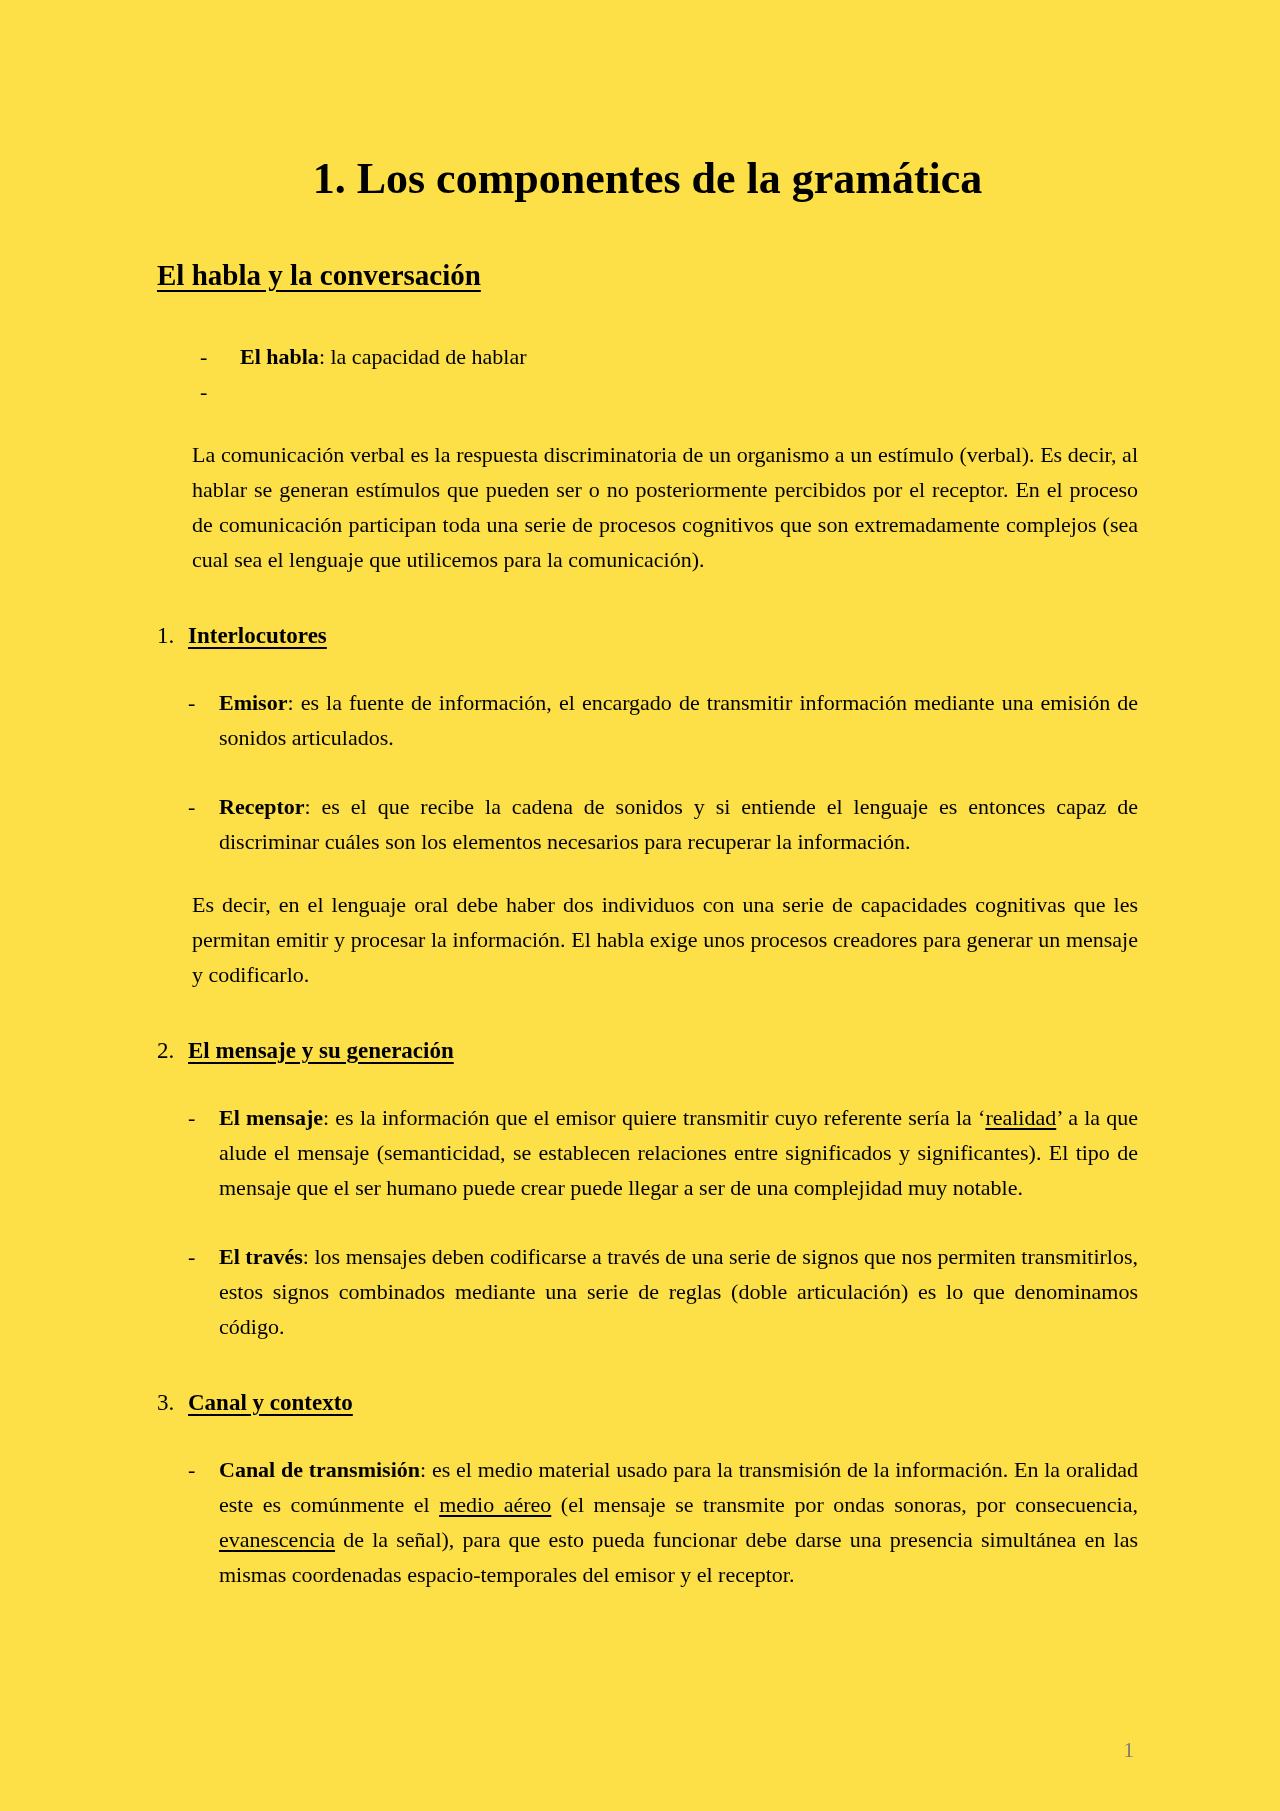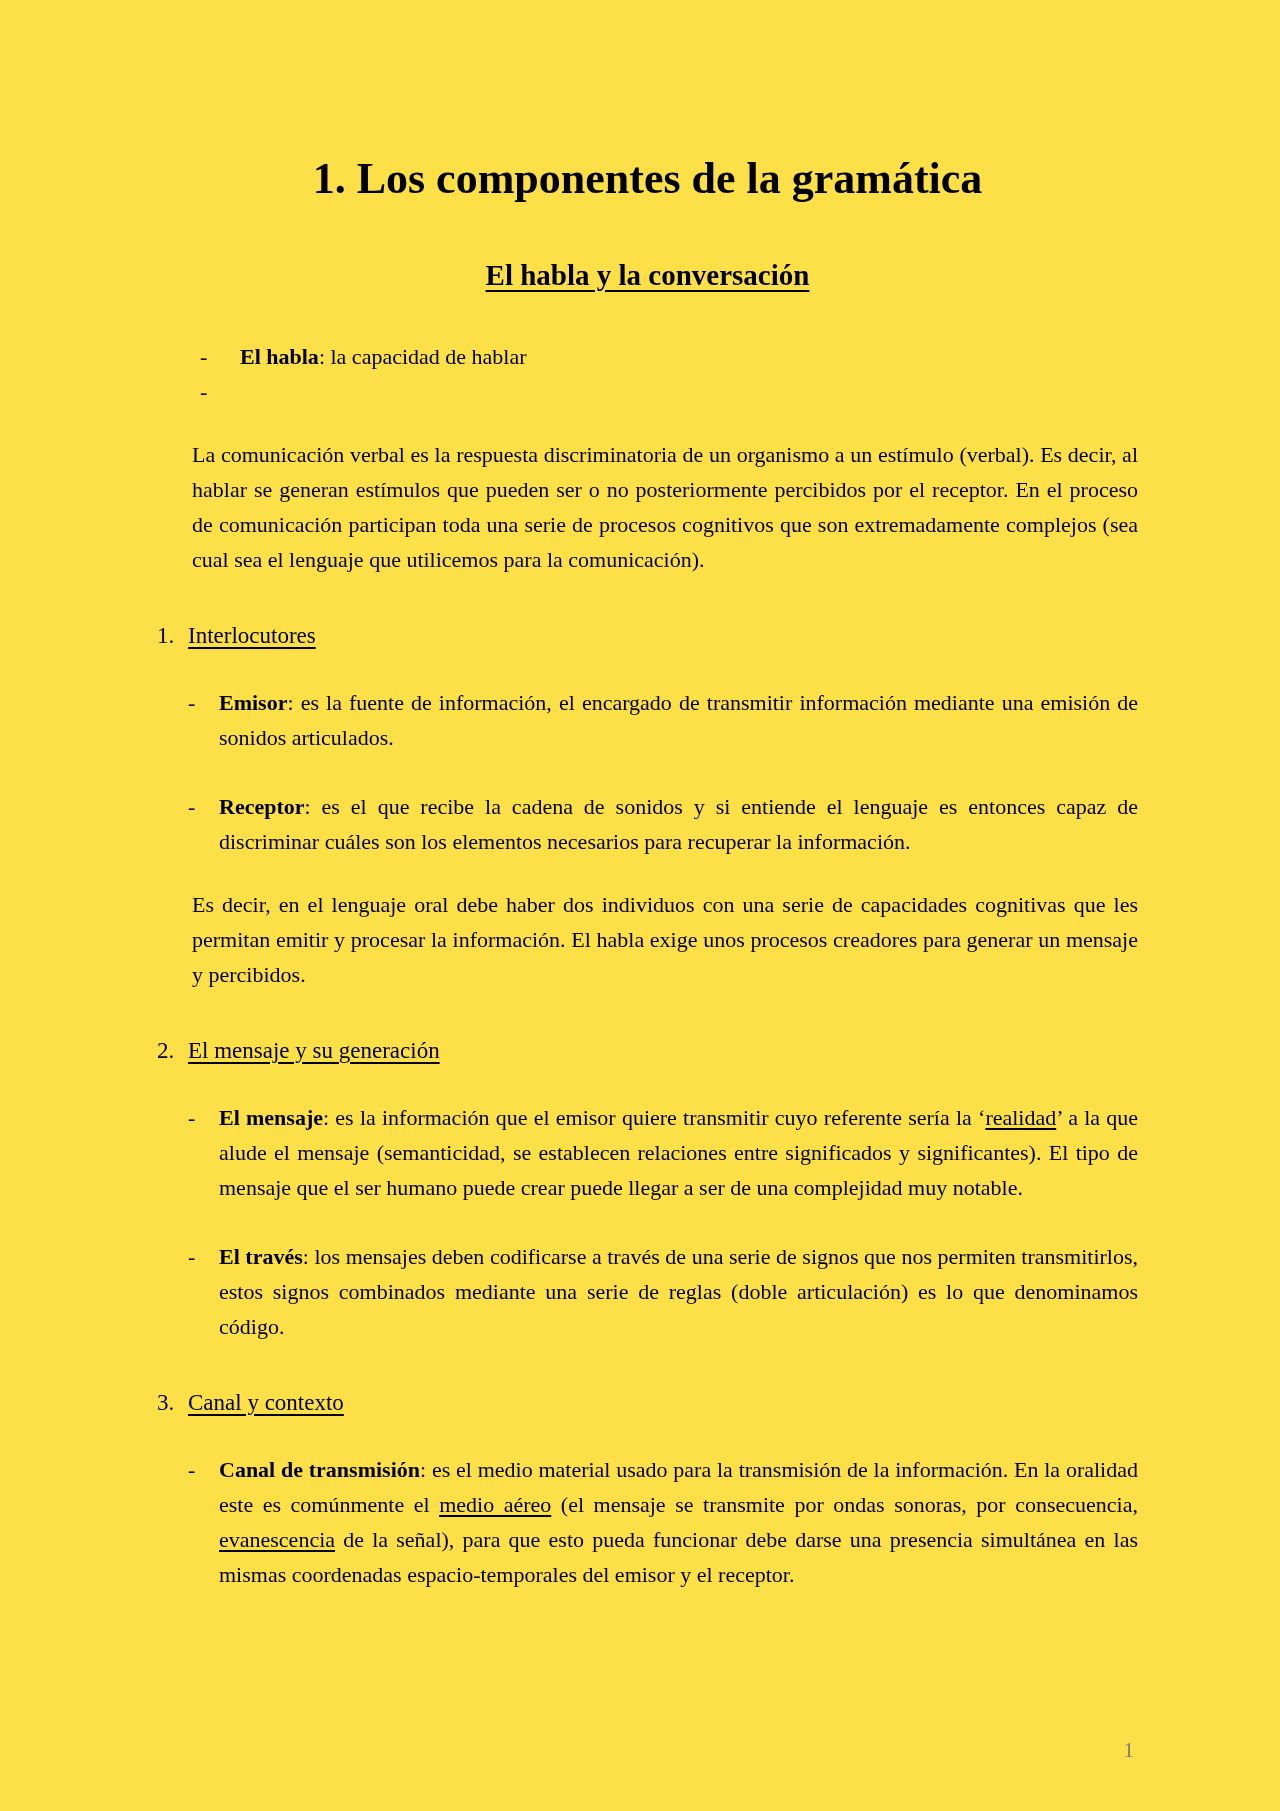--- a/index.html
+++ b/index.html
@@ -21,41 +21,40 @@
     text-align: center;
     line-height: 1.3;
   }
   .main-heading {
     margin-top: 50px;
     font-size: 29px;
     font-weight: bold;
     text-decoration: underline;
     text-underline-offset: 5px;
     line-height: 1.3;
-    text-align: center;
   }
   .body-text { font-size: 22px; line-height: 35px; }
   .def-list { margin-top: 44px; list-style: none; }
   .def-item { display: flex; margin-left: 43px; }
   .def-item .dash { width: 40px; flex: 0 0 40px; }
   .term { font-weight: bold; text-align: right; }
   .para {
     margin-left: 35px;
     margin-top: 28px;
     text-align: justify;
   }
   .section-heading {
     margin-top: 44px;
     font-size: 23px;
     line-height: 1.3;
     display: flex;
   }
   .sec-num { width: 31px; flex: 0 0 31px; }
   .sec-title {
-    font-weight: normal;
+    font-weight: bold;
     text-decoration: underline;
     text-underline-offset: 4px;
   }
   .bullet {
     display: flex;
     margin-left: 31px;
     margin-top: 34px;
   }
   .bullet .dash { width: 31px; flex: 0 0 31px; }
   .bullet .bullet-text { flex: 1 1 auto; text-align: justify; }
@@ -97,21 +96,21 @@
   <div class="bullet body-text">
     <span class="dash">-</span>
     <div class="bullet-text"><span class="term">Emisor</span><span>: es la fuente de información, el encargado de transmitir información mediante una emisión de sonidos articulados.</span></div>
   </div>
 
   <div class="bullet body-text">
     <span class="dash">-</span>
     <div class="bullet-text"><span class="term">Receptor</span><span>: es el que recibe la cadena de sonidos y si entiende el lenguaje es entonces capaz de discriminar cuáles son los elementos necesarios para recuperar la información.</span></div>
   </div>
 
-  <p class="para body-text">Es decir, en el lenguaje oral debe haber dos individuos con una serie de capacidades cognitivas que les permitan emitir y procesar la información. El habla exige unos procesos creadores para generar un mensaje y percibidos.</p>
+  <p class="para body-text">Es decir, en el lenguaje oral debe haber dos individuos con una serie de capacidades cognitivas que les permitan emitir y procesar la información. El habla exige unos procesos creadores para generar un mensaje y codificarlo.</p>
 
   <div class="section-heading">
     <span class="sec-num">2.</span>
     <span class="sec-title">El mensaje y su generación</span>
   </div>
 
   <div class="bullet body-text">
     <span class="dash">-</span>
     <div class="bullet-text"><span class="term">El mensaje</span><span>: es la información que el emisor quiere transmitir cuyo referente sería la ‘</span><span class="u">realidad</span><span>’ a la que alude el mensaje (semanticidad, se establecen relaciones entre significados y significantes). El tipo de mensaje que el ser humano puede crear puede llegar a ser de una complejidad muy notable.</span></div>
   </div>

